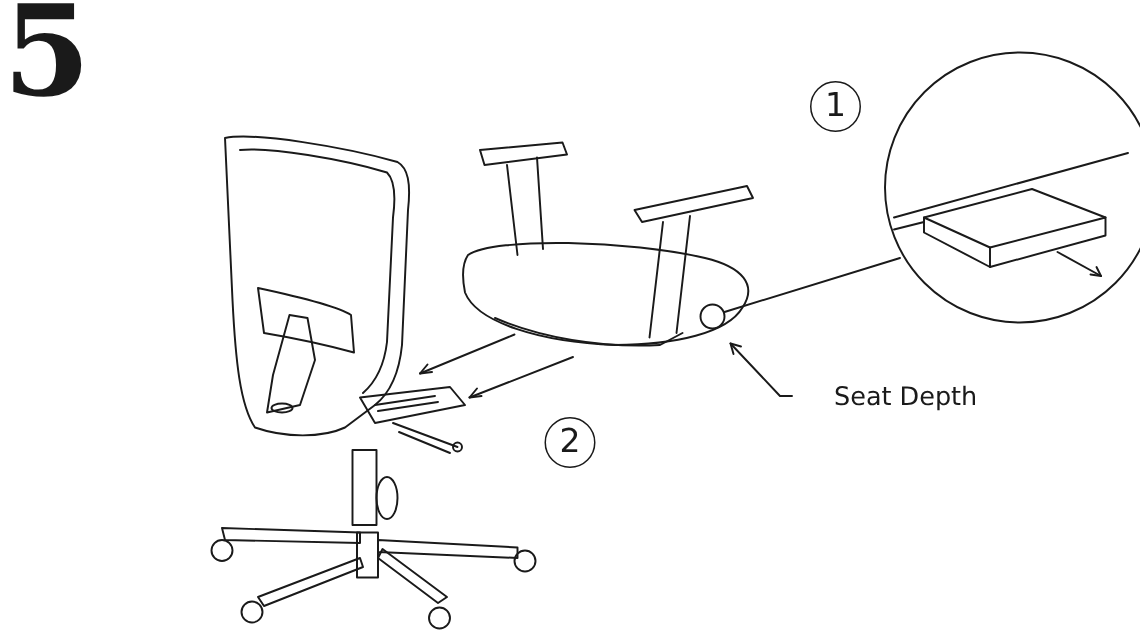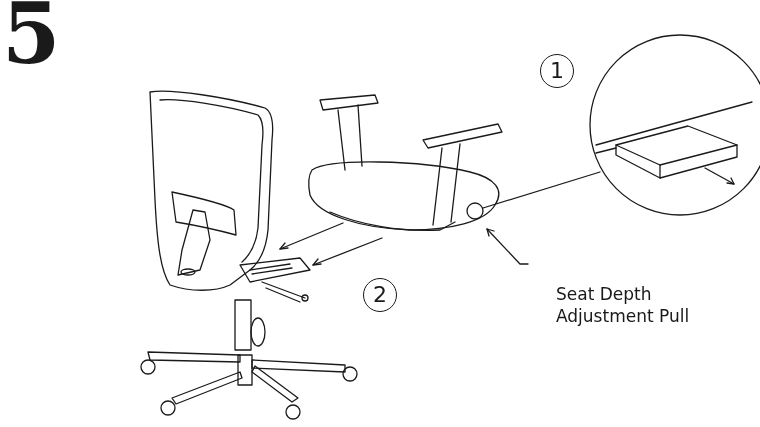--- a/index.html
+++ b/index.html
@@ -1,19 +1,19 @@
 <!DOCTYPE html>
 <html><head>
 <meta charset="utf-8">
 <style>
   html, body { margin:0; padding:0; background:#ffffff; }
   body { width:760px; height:427px; position:relative; overflow:hidden; font-family:"DejaVu Sans", sans-serif; }
   .step-number { position:absolute; left:2px; top:-8px; font-family:"DejaVu Serif", serif; font-weight:bold; font-size:84px; color:#1a1a1a; line-height:1; }
   .callout-num { position:absolute; width:34px; height:34px; border:1.5px solid #1a1a1a; border-radius:50%; box-sizing:border-box; text-align:center; line-height:31px; font-size:22px; color:#1a1a1a; font-family:"DejaVu Sans", sans-serif; }
-  .label { position:absolute; font-family:"DejaVu Sans", sans-serif; font-size:17px; color:#1a1a1a; line-height:22px;margin-top:29px; }
+  .label { position:absolute; font-family:"DejaVu Sans", sans-serif; font-size:17px; color:#1a1a1a; line-height:22px; }
   svg.art { position:absolute; left:0; top:0; }
 </style>
 </head>
 <body>
 
 <svg class="art" width="760" height="427" viewBox="0 0 760 427">
   <g fill="none" stroke="#1a1a1a" stroke-width="1.3" stroke-linejoin="round" stroke-linecap="round">
 
     <g>
       <path d="M150,92 C170,88 230,98 265,108 C272,112 274,122 272,140 L268,230 C266,250 260,262 250,270 L230,285 C215,292 190,292 170,285 C160,270 157,240 155,200 Z"></path>
@@ -84,14 +84,13 @@
   </g>
 </svg>
 
 <div class="step-number">5</div>
 
 <div class="callout-num" style="left:540px;top:54px;">1</div>
 <div class="callout-num" style="left:363px;top:278px;">2</div>
 
 <div class="label" style="left:556px;top:254px;">
   <div>Seat Depth</div>
-  <div>Adjustment Pull</div>
 </div>
 
 </body></html>

